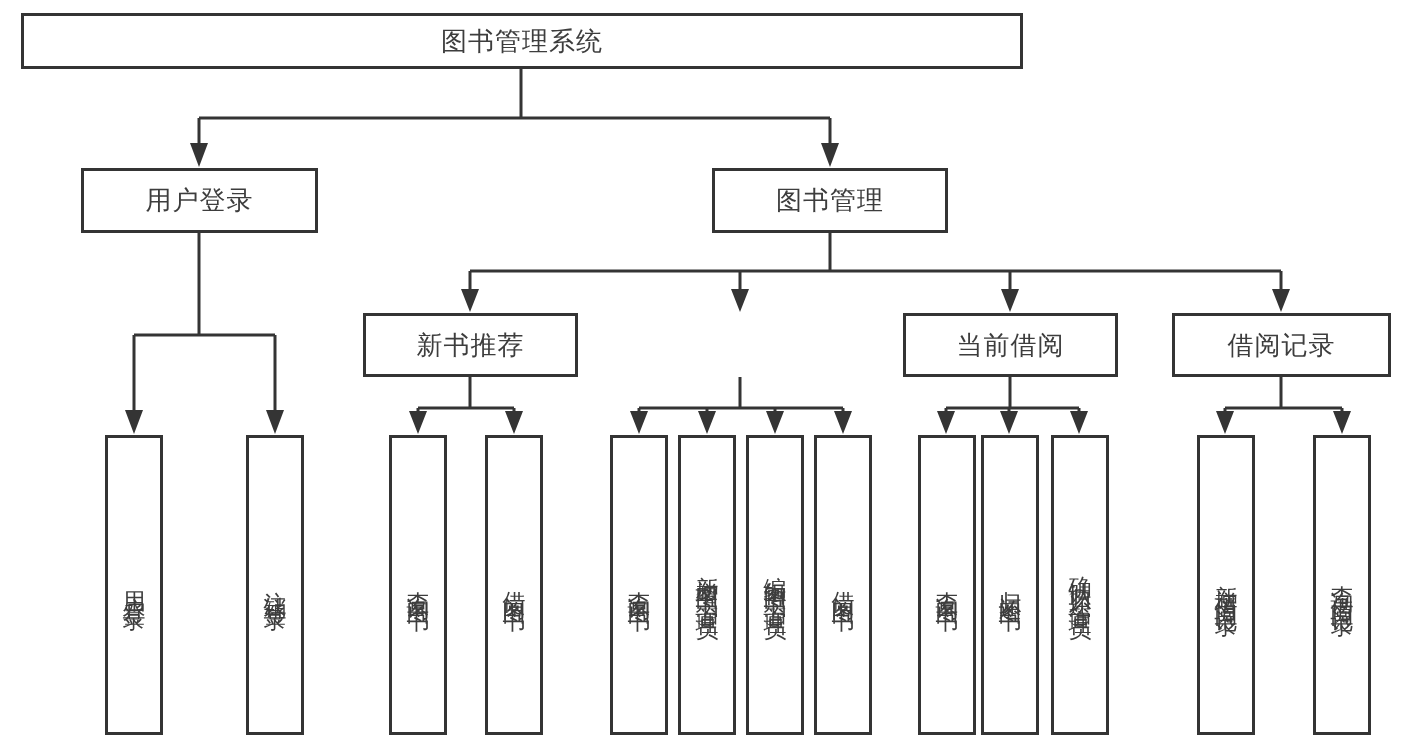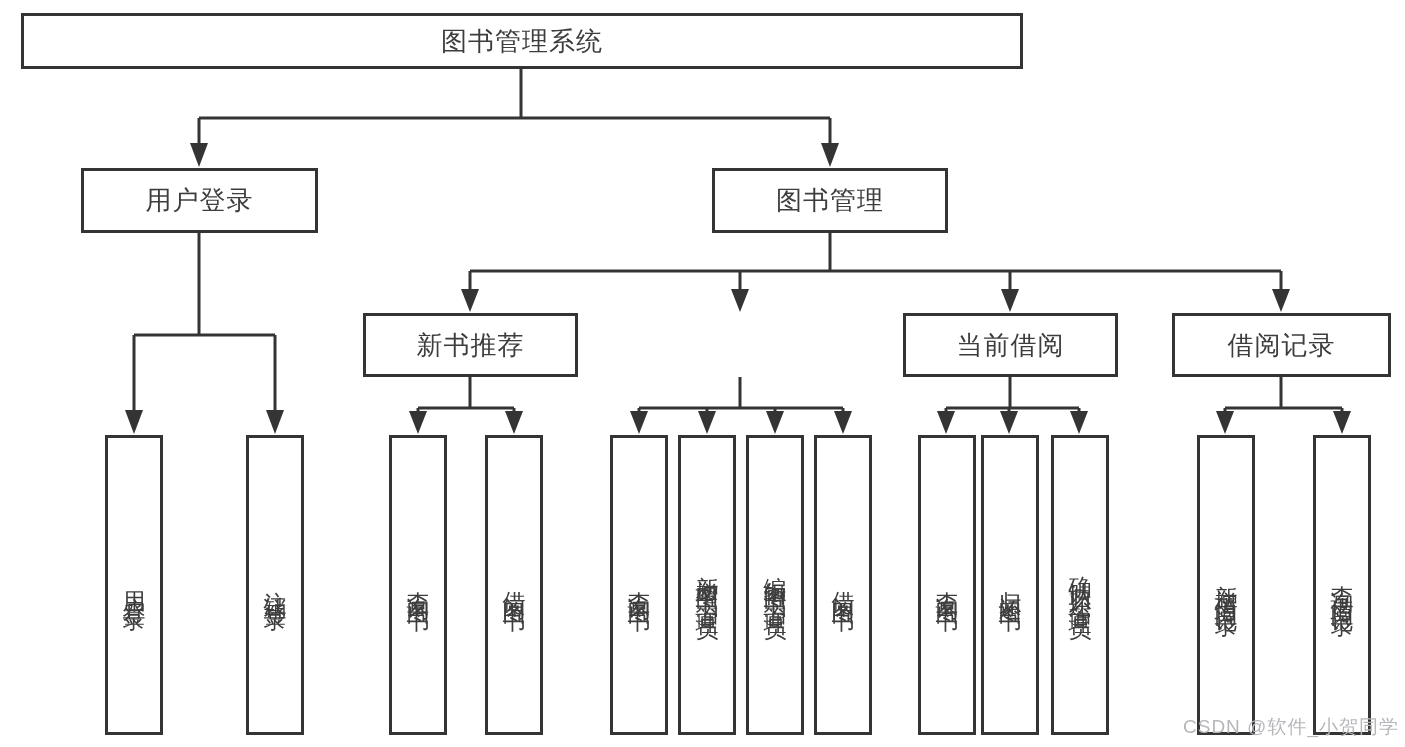--- a/index.html
+++ b/index.html
@@ -134,15 +134,14 @@
     <span>确认归还（管理员）</span>
   </div>
 
   <div class="node vnode leaf lf5a">
     <span>新增借阅记录</span>
   </div>
   <div class="node vnode leaf lf5b">
     <span>查询借阅记录</span>
   </div>
 
-  <div class="watermark">CSDN @软件_小贺同学</div>
 
 </div>
 
 </body></html>

